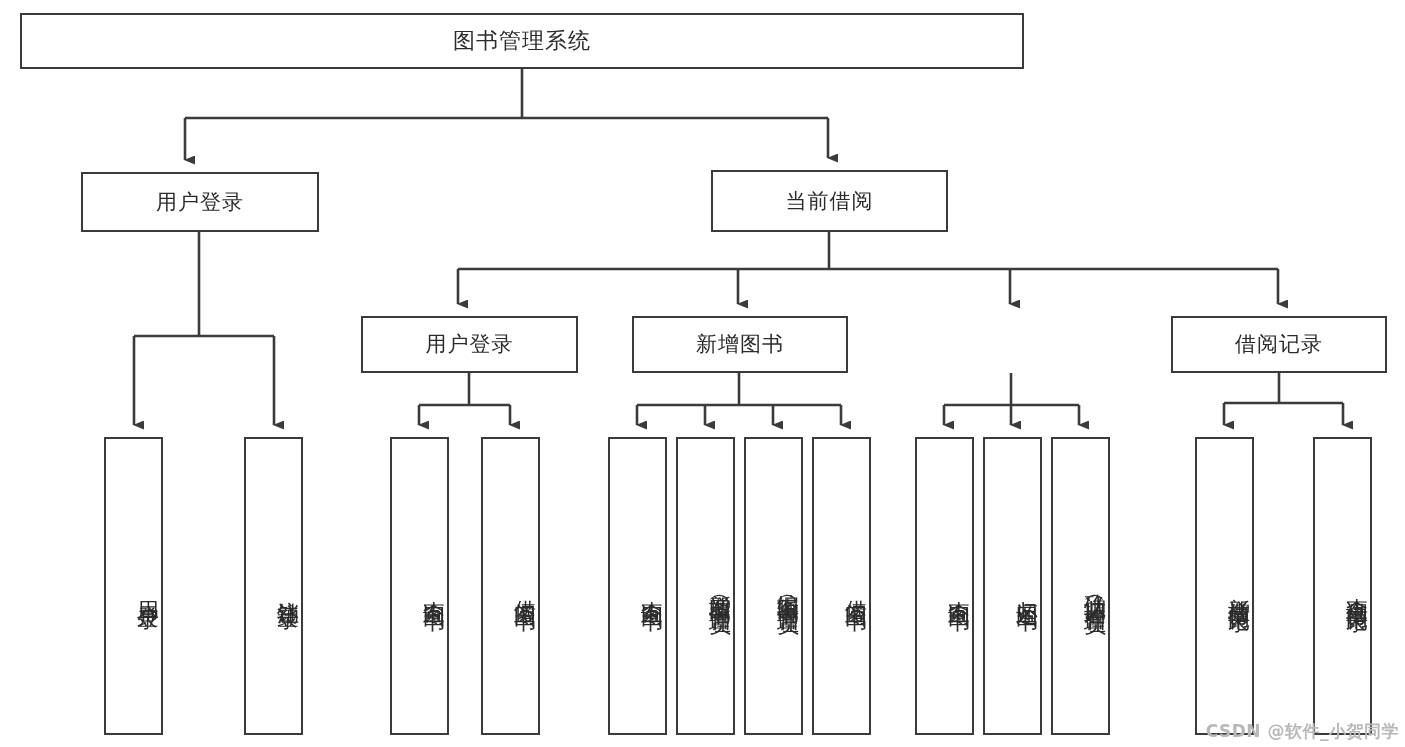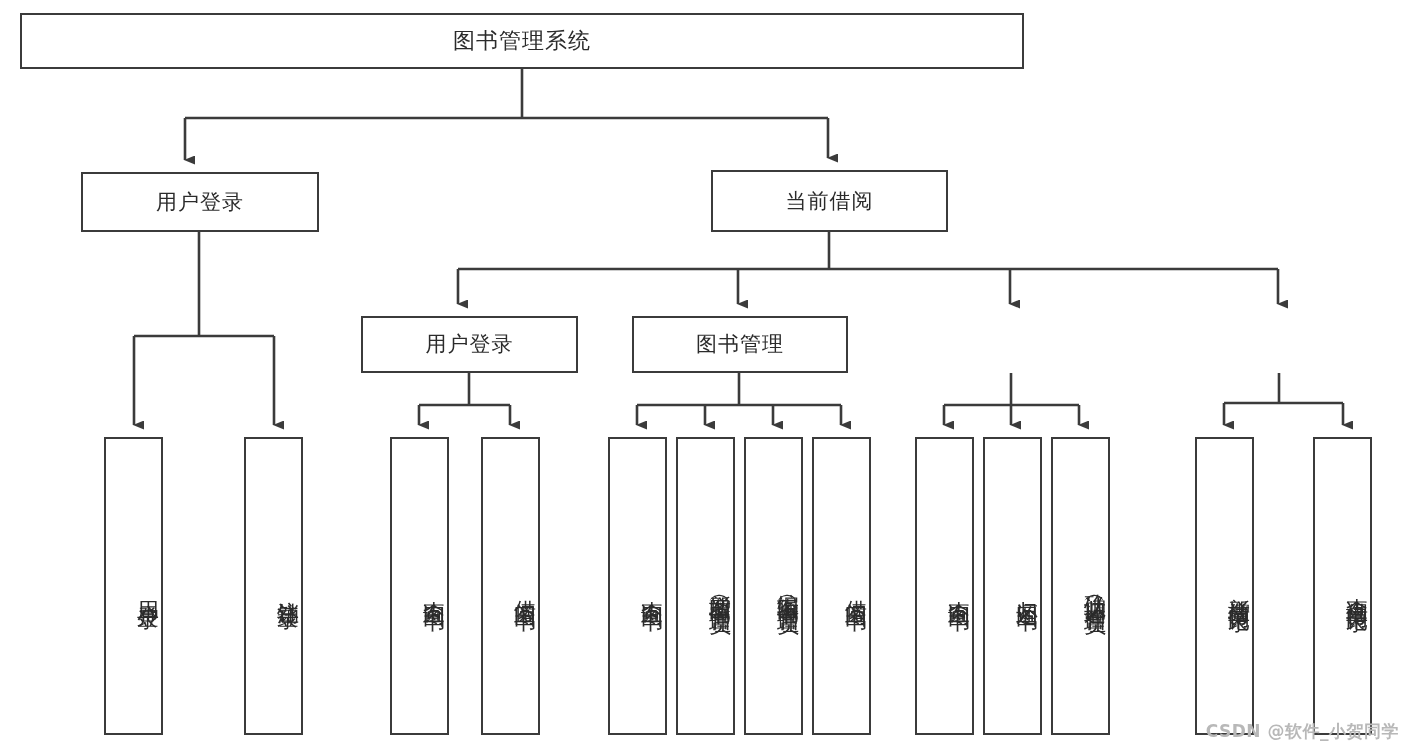--- a/index.html
+++ b/index.html
@@ -118,21 +118,24 @@
     <span>用户登录</span>
   </div>
   <div class="node h" style="left:711px;top:170px;width:237px;height:62px;">
     <span>当前借阅</span>
   </div>
 
   <div class="node h" style="left:361px;top:316px;width:217px;height:57px;">
     <span>用户登录</span>
   </div>
   <div class="node h" style="left:632px;top:316px;width:216px;height:57px;">
-    <span>图书管理</span>
+    <span>新增图书</span>
+  </div>
+  <div class="node h" style="left:1171px;top:316px;width:216px;height:57px;">
+    <span>借阅记录</span>
   </div>
 
   <div class="node v" style="left:104px;top:437px;width:59px;height:298px;">
     <span>用户登录</span>
   </div>
   <div class="node v" style="left:244px;top:437px;width:59px;height:298px;">
     <span>注销登录</span>
   </div>
 
   <div class="node v" style="left:390px;top:437px;width:59px;height:298px;">

